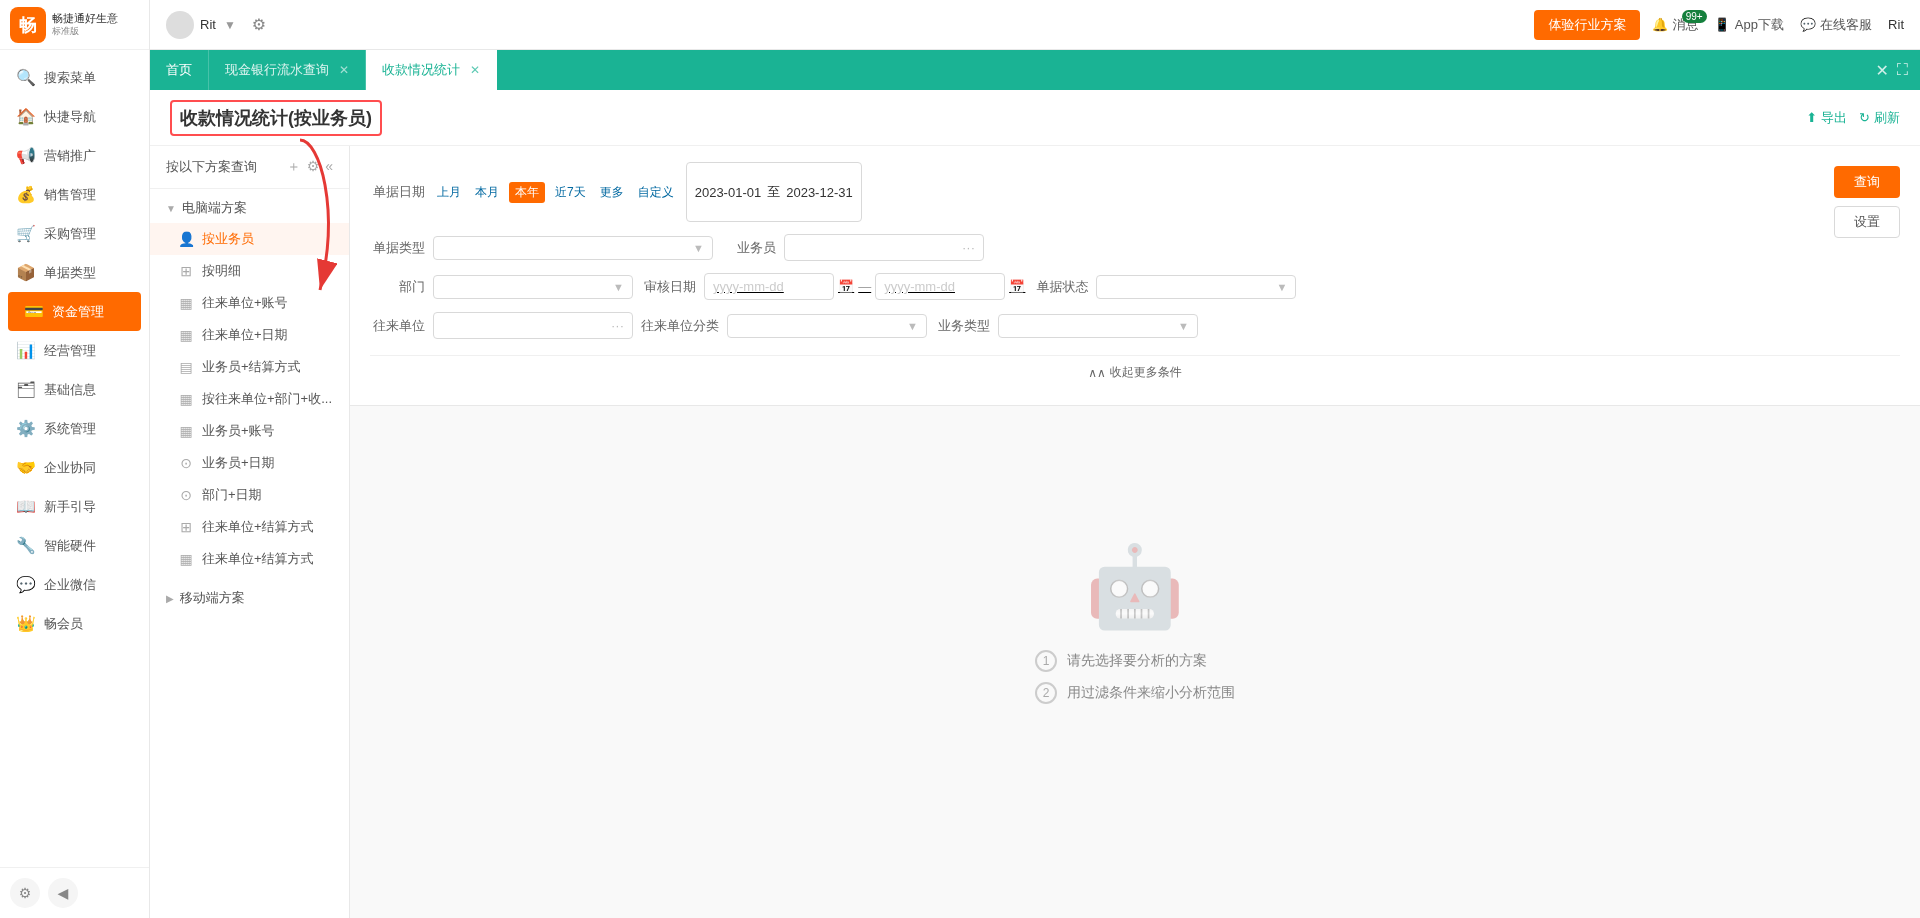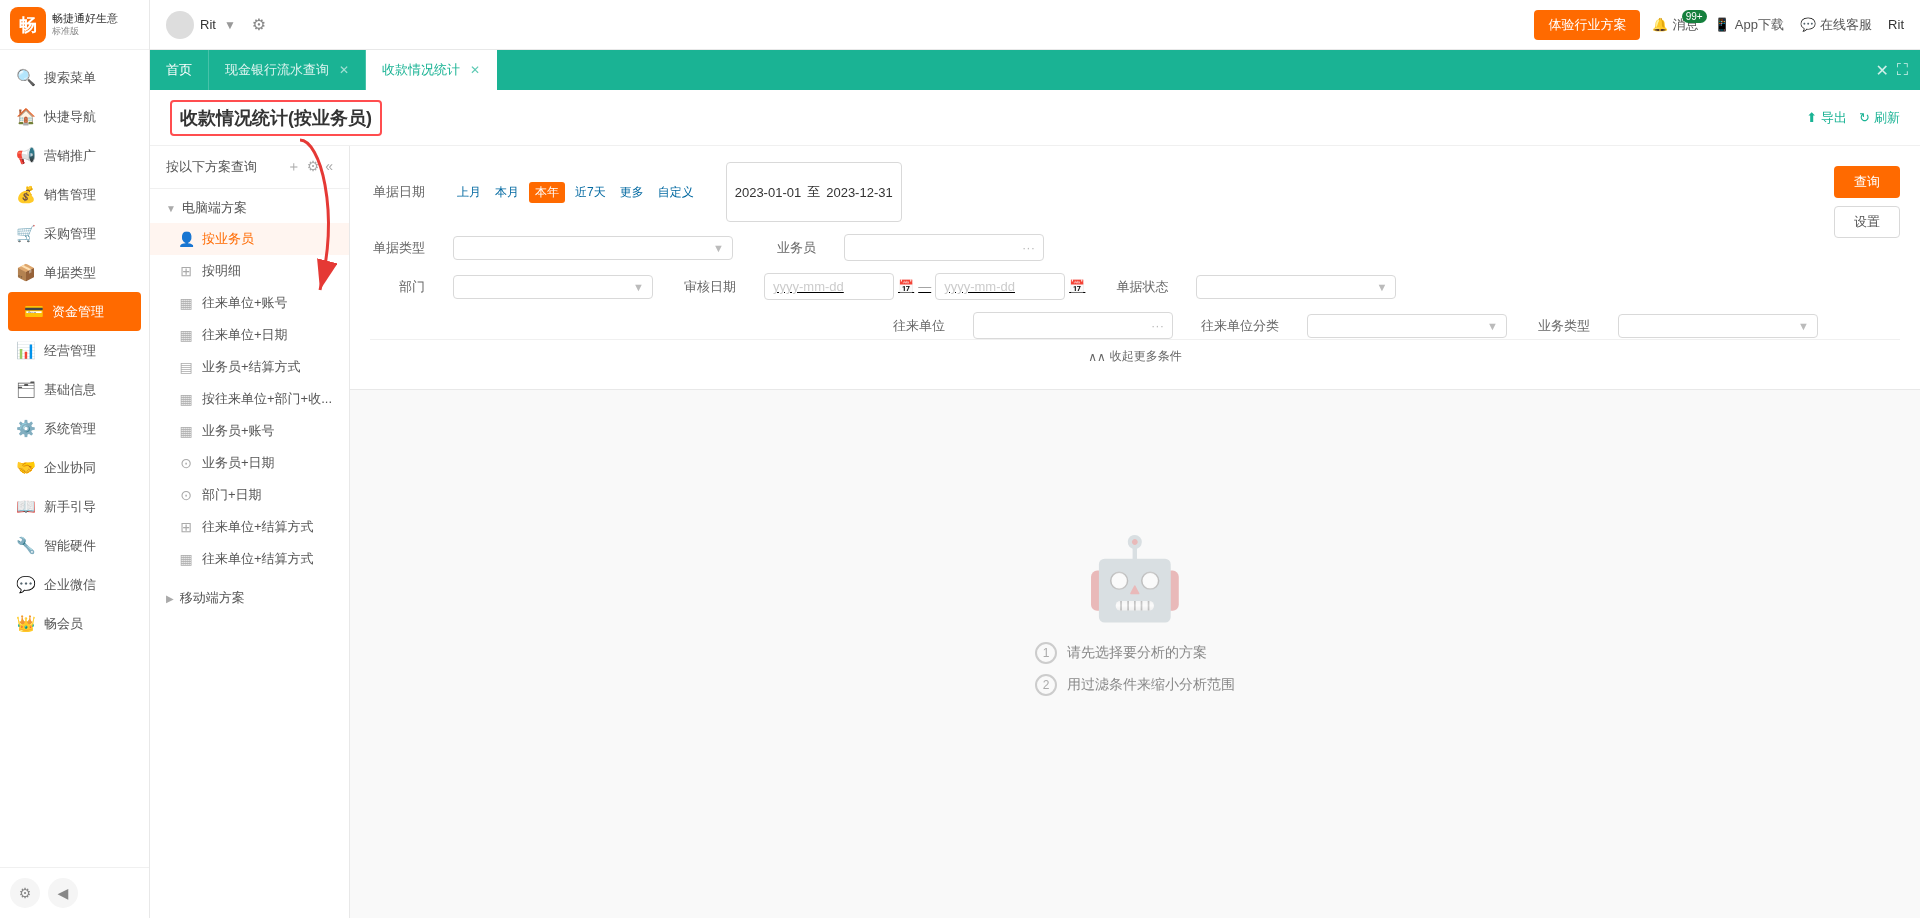--- a/index.html
+++ b/index.html
@@ -66,22 +66,22 @@
     .scheme-item { display: flex; align-items: center; padding: 7px 16px 7px 28px; font-size: 13px; color: #555; cursor: pointer; gap: 8px; }
     .scheme-item.active { color: #ff6a00; background: #fff5f0; }
     .scheme-item-icon { font-size: 14px; color: #aaa; width: 16px; text-align: center; }
     .scheme-item.active .scheme-item-icon { color: #ff6a00; }
 
     
     .right-panel { flex: 1; background: #f9f9f9; display: flex; flex-direction: column; overflow: hidden; }
 
     
     .filter-area { background: #fff; padding: 16px 20px; border-bottom: 1px solid #e8e8e8; }
-    .filter-row { display: flex; align-items: center; gap: 28px; margin-bottom: 12px; }
-    .filter-row:last-child { margin-bottom: 0; justify-content: flex-end; }
+    .filter-row { display: flex; align-items: center; gap: 8px; margin-bottom: 12px; }
+    .filter-row:last-child { margin-bottom: 16px; }
     .filter-label { color: #666; font-size: 13px; min-width: 55px; text-align: right; }
     .date-group { display: flex; align-items: center; gap: 6px; }
     .date-shortcut { color: #0369a1; font-size: 12px; cursor: pointer; padding: 2px 4px; }
     .date-shortcut.active { background: #ff6a00; color: #fff; border-radius: 3px; padding: 2px 6px; }
     .date-range { display: flex; align-items: center; gap: 6px; color: #333; font-size: 13px; border: 1px solid #d9d9d9; padding: 20px 8px; border-radius: 4px; }
     .filter-select { border: 1px solid #d9d9d9; border-radius: 4px; padding: 5px 8px; font-size: 13px; color: #333; background: #fff; display: flex; align-items: center; gap: 4px; cursor: pointer; min-width: 200px; justify-content: space-between; }
     .filter-select-wide { min-width: 280px; }
     .filter-chevron { color: #bbb; font-size: 11px; }
     .filter-input { border: 1px solid #d9d9d9; border-radius: 4px; padding: 5px 8px; font-size: 13px; color: #333; background: #fff; min-width: 130px; }
     .filter-dash { color: #999; }

